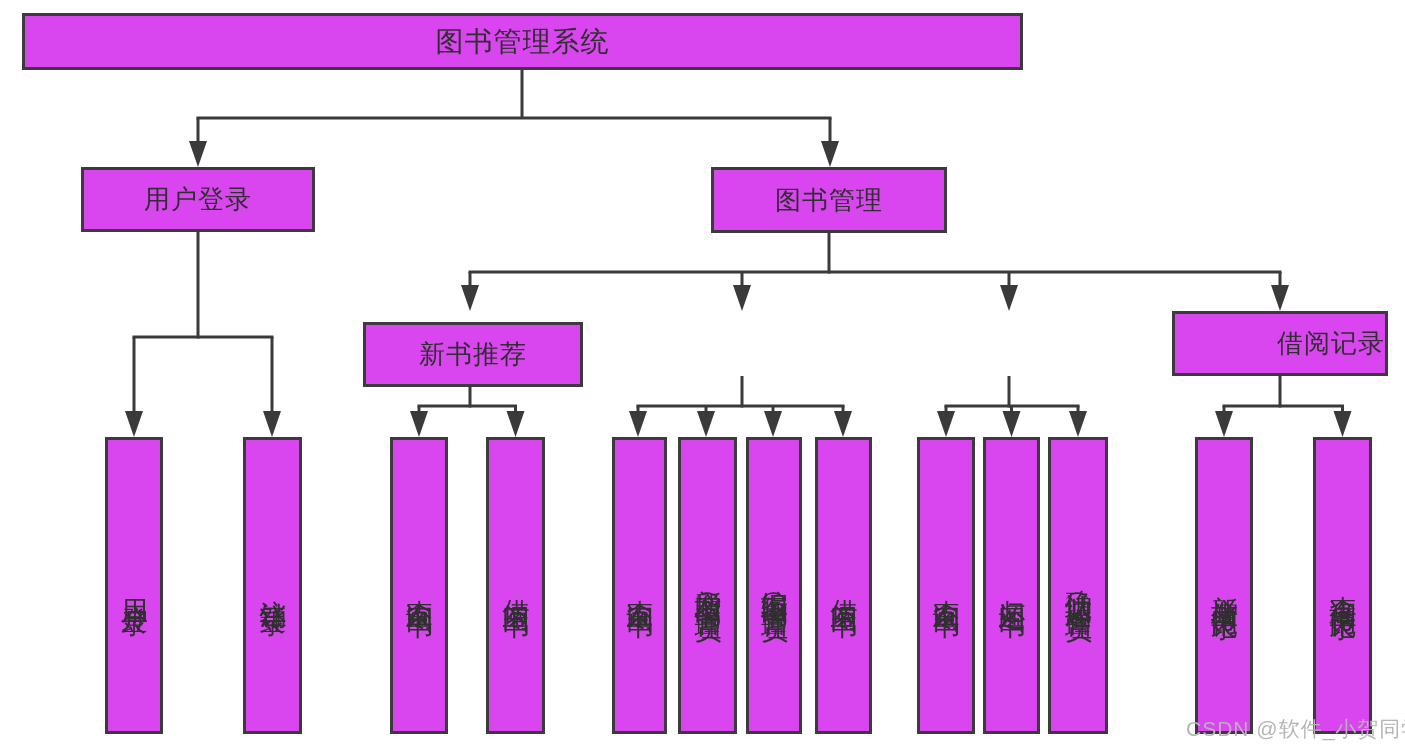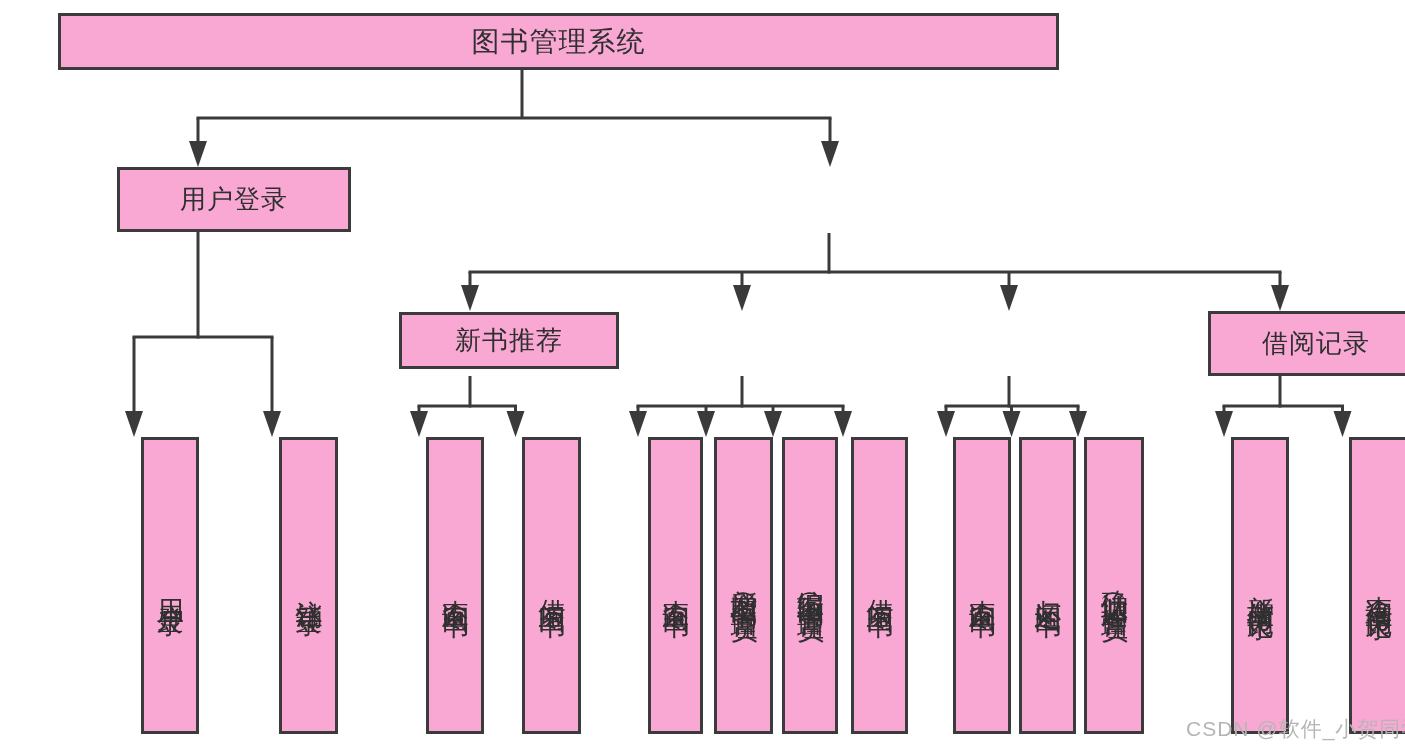--- a/index.html
+++ b/index.html
@@ -14,27 +14,26 @@
   }
   svg.wires {
     position: absolute;
     left: 0; top: 0;
     width: 1405px; height: 747px;
     z-index: 1;
   }
   .box {
     position: absolute;
     box-sizing: border-box;
-    background: #f9a8d4;
+    background: #d946ef;
     border: 3px solid #3b3b3b;
     display: flex;
     align-items: center;
     justify-content: center;
     z-index: 2;
-    margin-left: 36px;
   }
   .box .lbl { letter-spacing: 1px; white-space: nowrap; }
   .title-box .lbl { font-size: 28px; }
   .h-box .lbl  { font-size: 26px; }
   .leaf .lbl {
     writing-mode: vertical-rl;
     text-orientation: mixed;
     font-size: 27px;
     letter-spacing: 4px;
     line-height: 1;
@@ -132,25 +131,28 @@
     </g>
   </svg>
 
   <div class="box title-box" style="left:22px; top:13px; width:1001px; height:57px;">
     <span class="lbl">图书管理系统</span>
   </div>
 
   <div class="box h-box" style="left:81px; top:167px; width:234px; height:65px;">
     <span class="lbl">用户登录</span>
   </div>
-
-  <div class="box h-box" style="left:363px; top:312px; width:220px; height:57px;">
+  <div class="box h-box" style="left:711px; top:167px; width:236px; height:66px;">
+    <span class="lbl">图书管理</span>
+  </div>
+
+  <div class="box h-box" style="left:363px; top:322px; width:220px; height:65px;">
     <span class="lbl">新书推荐</span>
   </div>
-  <div class="box h-box" style="left:1172px; top:311px; width:216px; height:65px;">
+  <div class="box h-box" style="left:1172px; top:311px; width:216px; height:65px;justify-content:flex-end;">
     <span class="lbl">借阅记录</span>
   </div>
 
   <div class="box leaf" style="left:105px; top:437px; width:58px; height:297px;">
     <span class="lbl">用户登录</span>
   </div>
   <div class="box leaf" style="left:243px; top:437px; width:59px; height:297px;">
     <span class="lbl">注销登录</span>
   </div>
 

